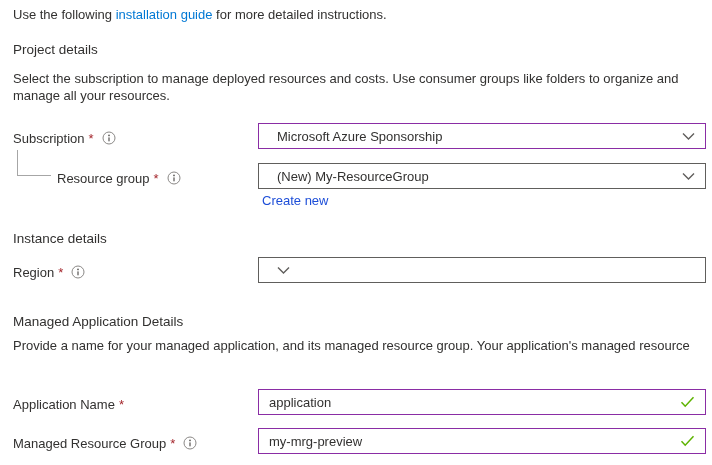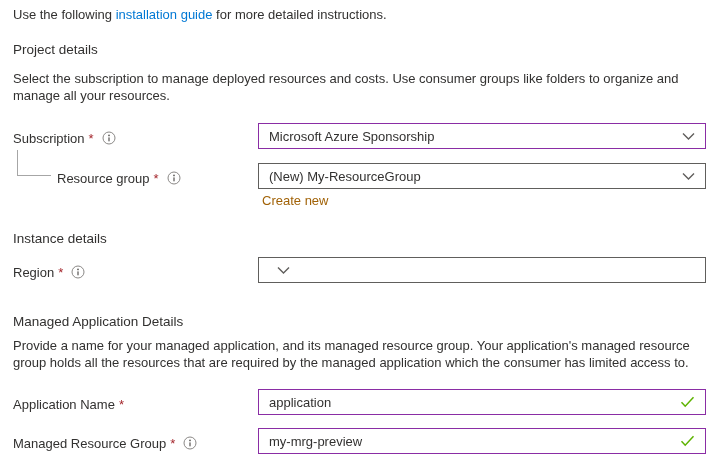--- a/index.html
+++ b/index.html
@@ -25,36 +25,36 @@
   .info-icon { display: inline-flex; align-items: center; margin-left: 3px; cursor: default; }
   .control {
     left: 258px; width: 448px; height: 26px;
     display: flex; align-items: center;
     background: #fff;
     border: 1px solid #605e5c;
     padding: 0 10px;
     cursor: pointer;
   }
   .control.edited { border-color: #8a2da5; }
-  .control .value { flex: 1 1 auto; overflow: hidden; white-space: nowrap; }
+  .control .value { flex: 1 1 auto; overflow: hidden; white-space: nowrap; margin-left: 8px; }
   .chevron { display: inline-flex; align-items: center; margin-left: 8px; }
   .input-box { cursor: text; }
   .input-box input {
     flex: 1 1 auto; border: none; outline: none;
     font-family: "Liberation Sans", sans-serif;
     font-size: 13px; color: #323130; background: transparent;
     padding: 0; height: 100%;
   }
   .check { display: inline-flex; align-items: center; margin-left: 8px; }
   .connector {
     left: 17px; top: 150px; width: 34px; height: 26px;
     border-left: 1px solid #a6a6a6;
     border-bottom: 1px solid #a6a6a6;
   }
-  .create-new { left: 262px; top: 193px; color: #a16207; cursor: pointer; }
+  .create-new { left: 262px; top: 193px; color: #1d4ed8; cursor: pointer; }
 </style>
 </head>
 <body>
 
 <div class="abs intro">
   <span>Use the following </span><a class="link">installation guide</a><span> for more detailed instructions.</span>
 </div>
 
 <div class="abs heading" style="top:42px">Project details</div>
 <div class="abs para" style="top:70px">
@@ -122,21 +122,20 @@
   <span class="chevron">
     <svg width="13" height="9" viewBox="0 0 13 9">
         <polyline points="1,1.5 6.5,7 12,1.5" fill="none" stroke="#605e5c" stroke-width="1.4"></polyline>
       </svg>
   </span>
 </div>
 
 <div class="abs heading" style="top:314px">Managed Application Details</div>
 <div class="abs para" style="top:337px">
   <div>Provide a name for your managed application, and its managed resource group. Your application's managed resource</div>
-  <div>group holds all the resources that are required by the managed application which the consumer has limited access to.</div>
 </div>
 
 <div class="abs field-label" style="top:396px">
   <span>Application Name</span>
     <span class="req">*</span>
 </div>
 <div class="abs control edited input-box" style="top:389px">
   <input type="text" value="application" style="">
   <span class="check">
     <svg width="15" height="12" viewBox="0 0 15 12">

